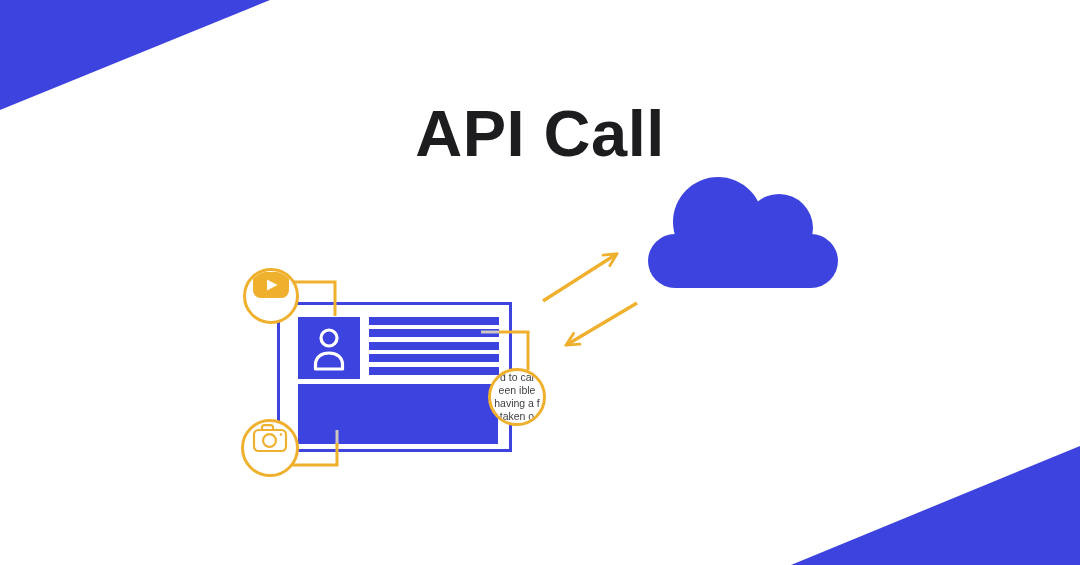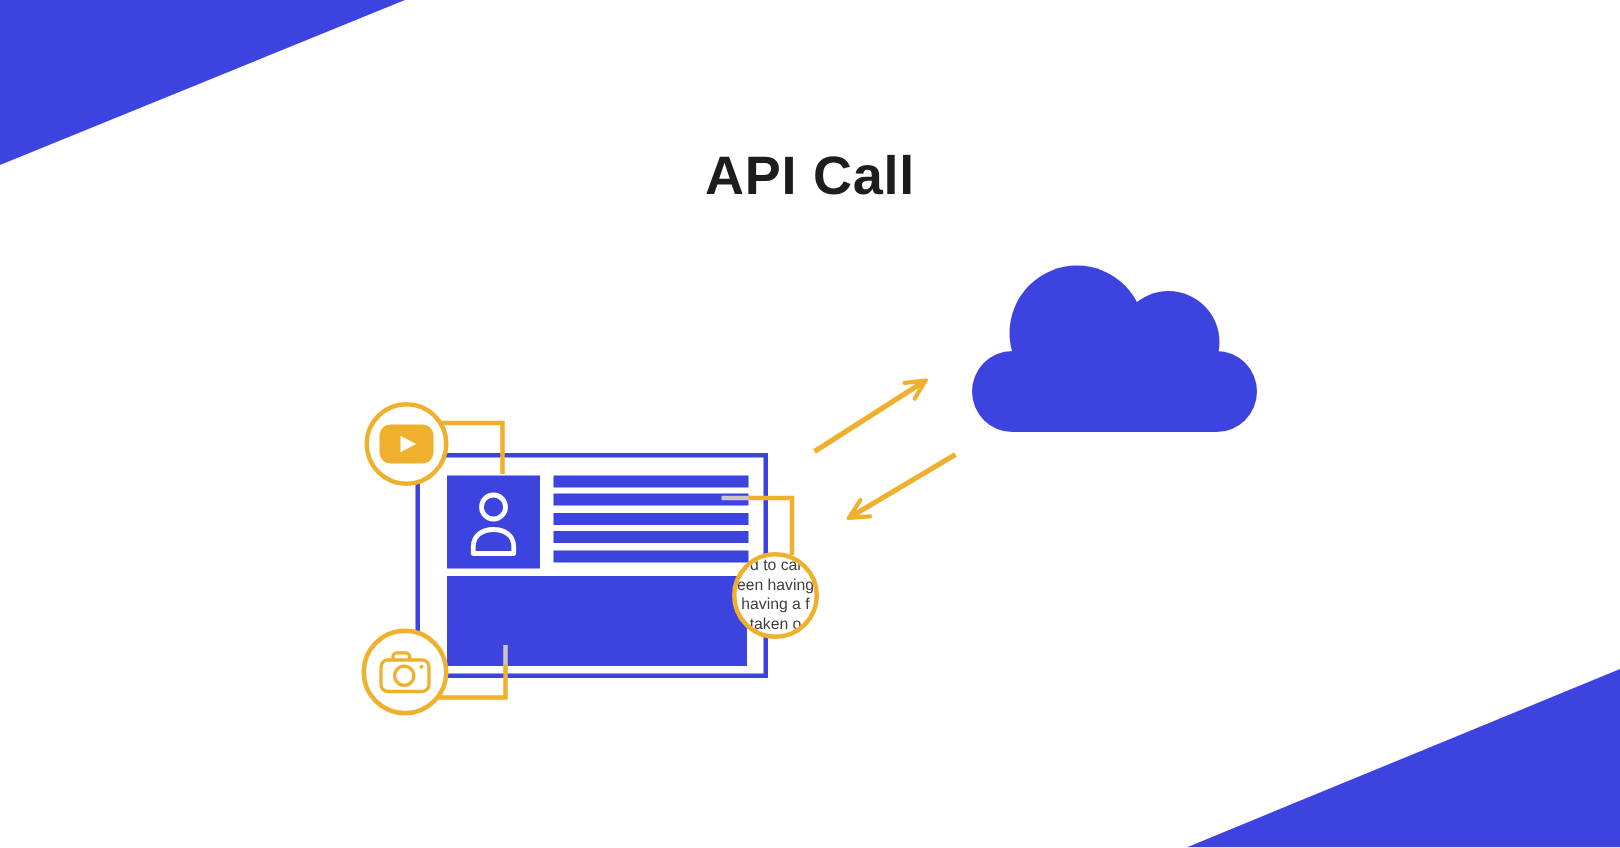--- a/index.html
+++ b/index.html
@@ -15,41 +15,41 @@
   }
   .abs{position:absolute;}
   
   .tri-tl{left:0;top:0;width:270px;height:110px;background:var(--blue);
     clip-path:polygon(0 0,100% 0,0 100%);}
   .tri-br{left:791px;top:446px;width:289px;height:119px;background:var(--blue);
     clip-path:polygon(100% 0,100% 100%,0 100%);}
   
   .title{
     left:0;top:96px;width:1080px;text-align:center;margin:0;
-    font-size:36px;font-weight:700;letter-spacing:.5px;color:var(--title-text);
+    font-size:65px;font-weight:700;letter-spacing:.5px;color:var(--title-text);
   }
   
   .card{
     left:277px;top:302px;width:235px;height:150px;
     border:3px solid var(--blue);background:#fff;box-sizing:border-box;
   }
   .avatar-tile{left:18px;top:12px;width:62px;height:62px;background:var(--blue);
     display:flex;align-items:center;justify-content:center;}
   .bar{left:89px;width:130px;height:8px;background:var(--blue);}
   .bar1{top:12px;} .bar2{top:24px;} .bar3{top:37px;} .bar4{top:49px;} .bar5{top:62px;}
   .block{left:18px;top:79px;width:200px;height:60px;background:var(--blue);}
   
   svg.connectors{left:0;top:0;pointer-events:none;}
   .yline{stroke:var(--yellow);stroke-width:3;fill:none;}
   .gline{stroke:#ccc5c0;stroke-width:3;fill:none;}
   .arrow{stroke:var(--yellow);stroke-width:3.4;fill:none;}
   
   .badge{
     border-radius:50%;background:#fff;border:3px solid var(--yellow);
-    box-sizing:border-box;display:flex;align-items:center;justify-content:center;
+    box-sizing:border-box;display:flex;align-items:flex-start;justify-content:center;
     overflow:hidden;
   }
   .badge-youtube{left:243px;top:268px;width:56px;height:56px;}
   .badge-camera{left:241px;top:419px;width:58px;height:58px;}
   .badge-magnifier{left:488px;top:368px;width:58px;height:58px;}
   .mag-text{
     width:100%;text-align:center;font-size:10.5px;line-height:13px;
     color:var(--magnifier-text);white-space:nowrap;
   }
   .mag-text div{white-space:nowrap;}
@@ -110,21 +110,21 @@
     <path d="M10 8 V5.6 a2.4 2.4 0 0 1 2.4-2.4 h6.2 a2.4 2.4 0 0 1 2.4 2.4 V8" fill="none" stroke="#efb02e" stroke-width="2.2"></path>
     <rect x="2" y="8" width="32" height="21" rx="4.5" fill="none" stroke="#efb02e" stroke-width="2.2"></rect>
     <circle cx="17.5" cy="18.5" r="6.4" fill="none" stroke="#efb02e" stroke-width="2.2"></circle>
     <circle cx="29" cy="12.5" r="1.3" fill="#efb02e"></circle>
   </svg>
 </div>
 
 <div class="abs badge badge-magnifier">
   <div class="mag-text">
     <div>d to cal</div>
-    <div>een having</div>
+    <div>een ible</div>
     <div>having a f</div>
     <div>taken o</div>
   </div>
 </div>
 
 <svg class="abs cloud" width="190" height="112" viewBox="0 0 190 112">
   <circle cx="70" cy="46" r="45"></circle>
   <circle cx="131" cy="52" r="34"></circle>
   <rect x="0" y="58" width="190" height="54" rx="27"></rect>
 </svg>

